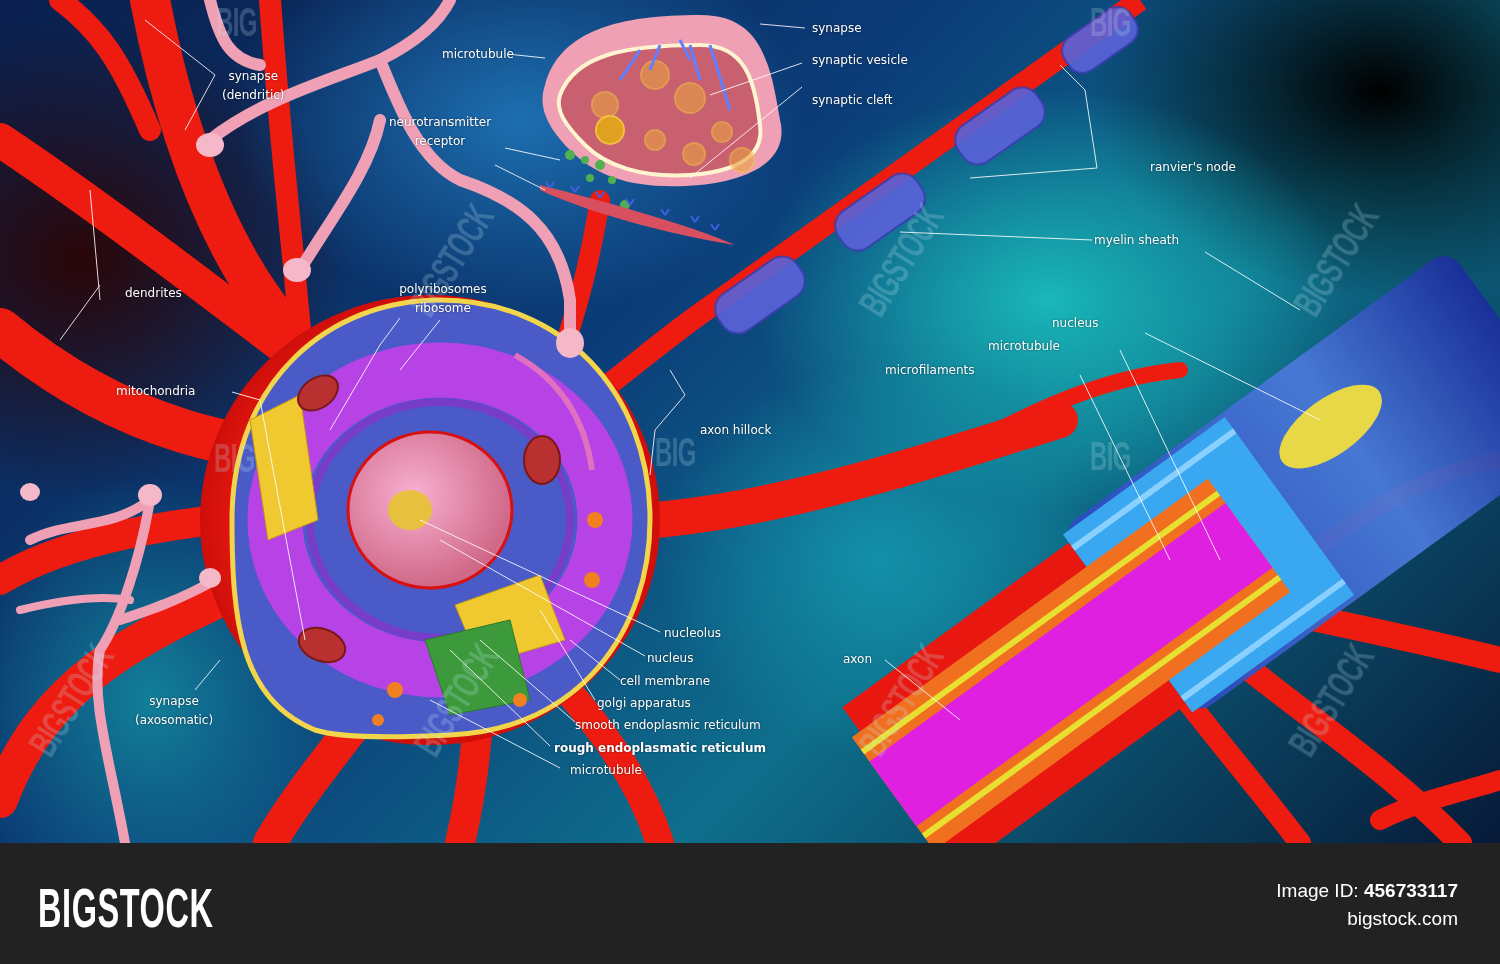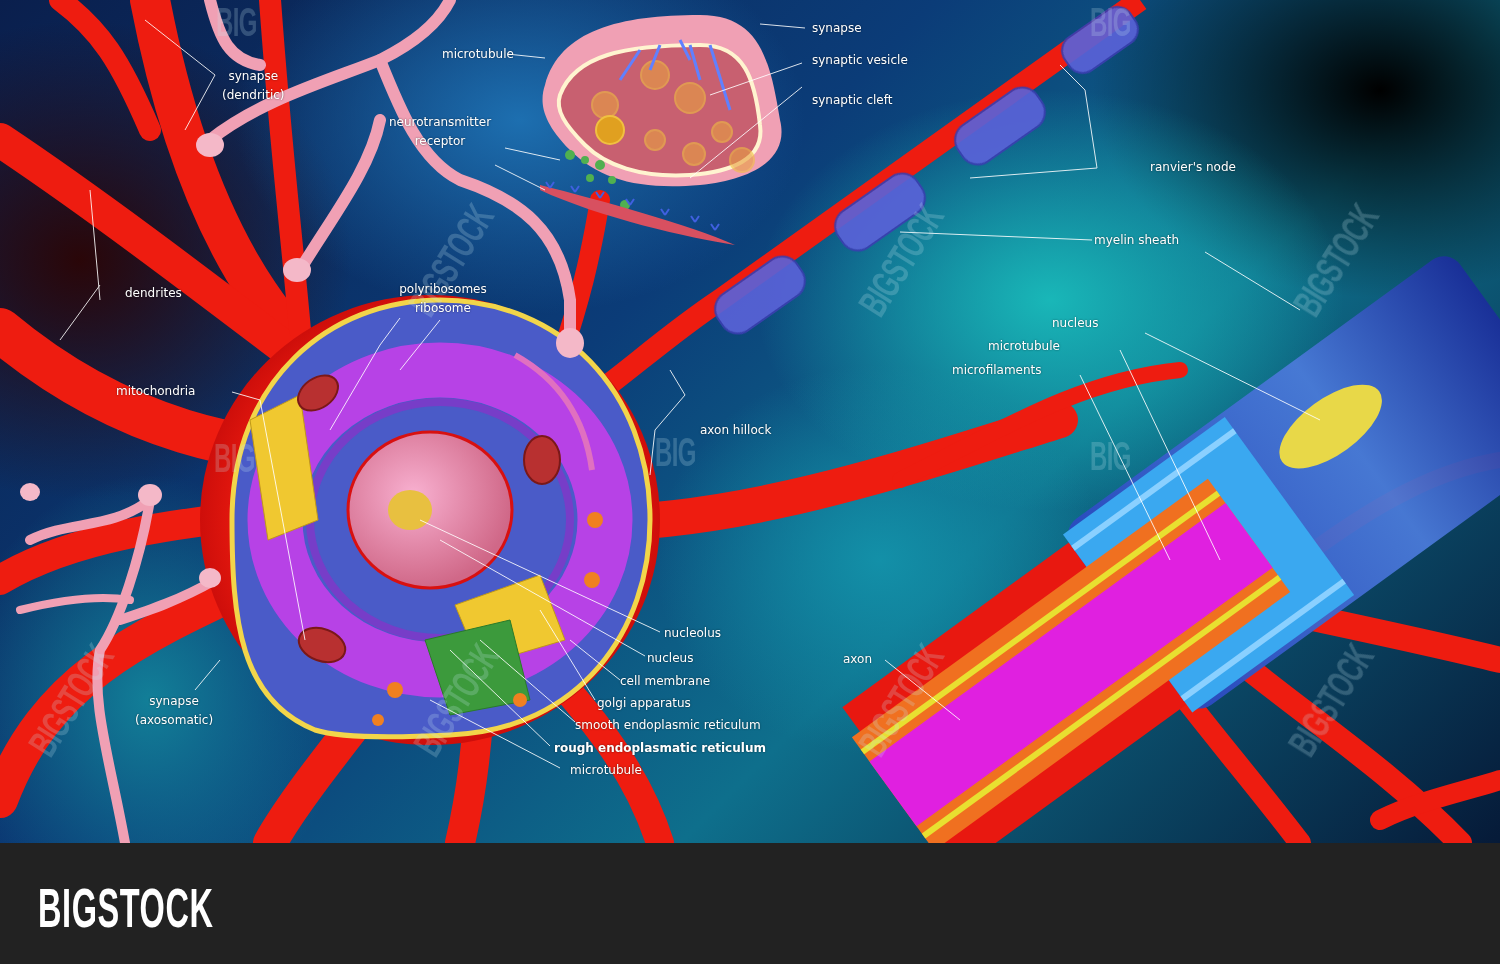--- a/index.html
+++ b/index.html
@@ -241,30 +241,37 @@
   <div class="lbl" style="left:1094px;top:231px;">myelin sheath</div>
   <div class="lbl" style="left:125px;top:284px;">dendrites</div>
   <div class="lbl r" style="left:370px;top:280px;width:146px;">
     <div>polyribosomes</div>
     <div>ribosome</div>
   </div>
   <div class="lbl" style="left:116px;top:382px;">mitochondria</div>
   <div class="lbl" style="left:700px;top:421px;">axon hillock</div>
   <div class="lbl" style="left:1052px;top:314px;">nucleus</div>
   <div class="lbl" style="left:988px;top:337px;">microtubule</div>
-  <div class="lbl" style="left:952px;top:361px;text-align:right;">microfilaments</div>
+  <div class="lbl" style="left:885px;top:361px;text-align:right;">microfilaments</div>
   <div class="lbl" style="left:664px;top:624px;">nucleolus</div>
   <div class="lbl" style="left:647px;top:649px;">nucleus</div>
   <div class="lbl" style="left:620px;top:672px;">cell membrane</div>
   <div class="lbl" style="left:597px;top:694px;">golgi apparatus</div>
   <div class="lbl" style="left:575px;top:716px;">smooth endoplasmic reticulum</div>
   <div class="lbl" style="left:554px;top:739px;font-weight:bold;">rough endoplasmatic reticulum</div>
   <div class="lbl" style="left:570px;top:761px;">microtubule</div>
   <div class="lbl" style="left:843px;top:650px;">axon</div>
   <div class="lbl c" style="left:135px;top:692px;">
     <div>synapse</div>
     <div>(axosomatic)</div>
   </div>
 </div>
 
 <div class="footer">
   <div class="brand">BIGSTOCK</div>
+  <div class="meta">
+    <div>
+      <span>Image ID:</span>
+      <b>456733117</b>
+    </div>
+    <div>bigstock.com</div>
+  </div>
 </div>
 
 </body></html>

